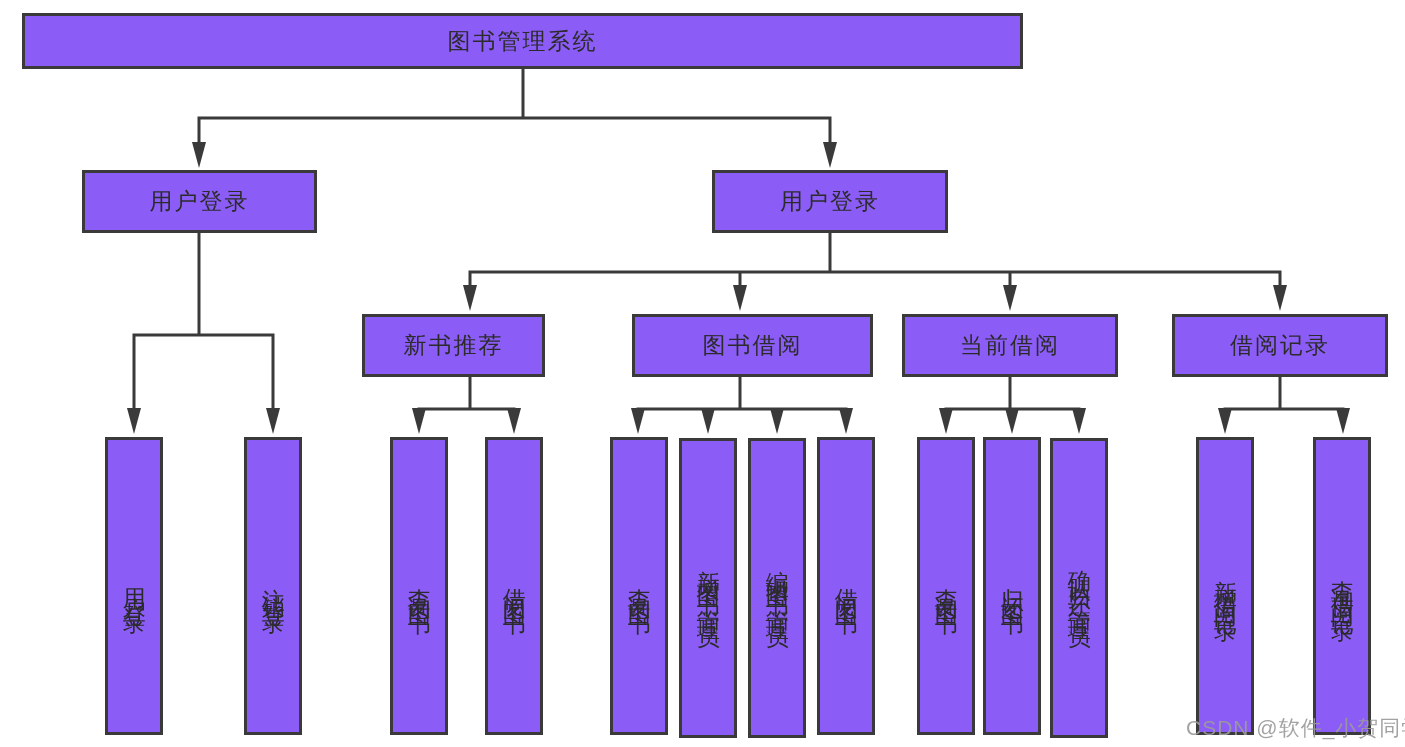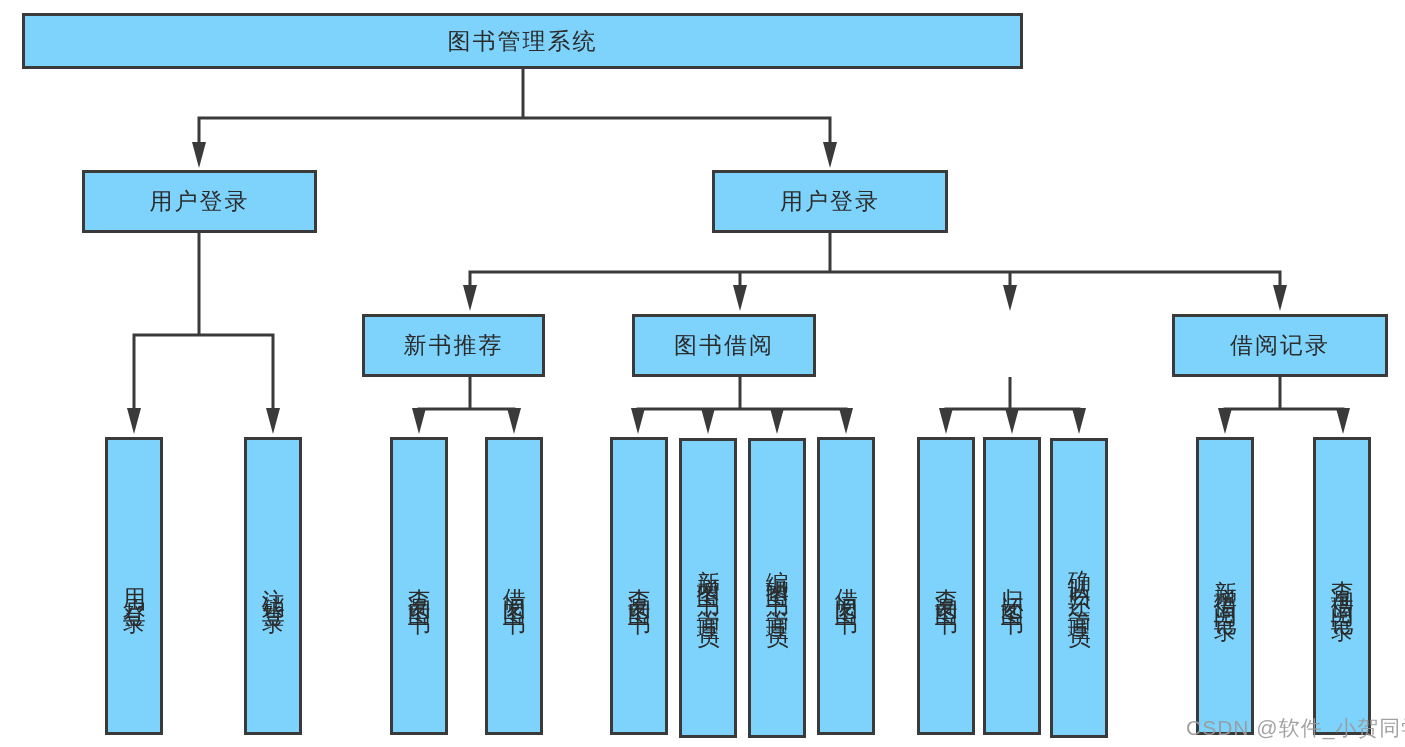--- a/index.html
+++ b/index.html
@@ -6,21 +6,21 @@
   .canvas{
     position:relative;
     width:1405px;height:747px;
     background:#ffffff;
     font-family:"Liberation Sans","DejaVu Sans",sans-serif;
     overflow:hidden;
   }
   .connectors{position:absolute;left:0;top:0;z-index:1;}
   .node{
     position:absolute;
-    background:#7dd3fc;
+    background:#8b5cf6;
     border:3px solid #3a3a3a;
     box-sizing:border-box;
     display:flex;align-items:center;justify-content:center;
     color:#2b2b2b;
     z-index:2;
   }
   .h-label{font-size:23px;letter-spacing:2px;white-space:nowrap;}
   .v-label{
     writing-mode:vertical-rl;
     text-orientation:mixed;
@@ -104,22 +104,25 @@
   <div class="node" style="left:82px;top:170px;width:235px;height:63px;">
     <span class="h-label">用户登录</span>
   </div>
   <div class="node" style="left:712px;top:170px;width:236px;height:63px;">
     <span class="h-label">用户登录</span>
   </div>
 
   <div class="node" style="left:362px;top:314px;width:183px;height:63px;">
     <span class="h-label">新书推荐</span>
   </div>
-  <div class="node" style="left:632px;top:314px;width:184px;height:63px;">
+  <div class="node" style="left:632px;top:314px;width:241px;height:63px;">
     <span class="h-label">图书借阅</span>
+  </div>
+  <div class="node" style="left:902px;top:314px;width:216px;height:63px;">
+    <span class="h-label">当前借阅</span>
   </div>
   <div class="node" style="left:1172px;top:314px;width:216px;height:63px;">
     <span class="h-label">借阅记录</span>
   </div>
 
   <div class="node" style="left:105px;top:437px;width:58px;height:298px;">
     <span class="v-label">用户登录</span>
   </div>
   <div class="node" style="left:244px;top:437px;width:58px;height:298px;">
     <span class="v-label">注销登录</span>

